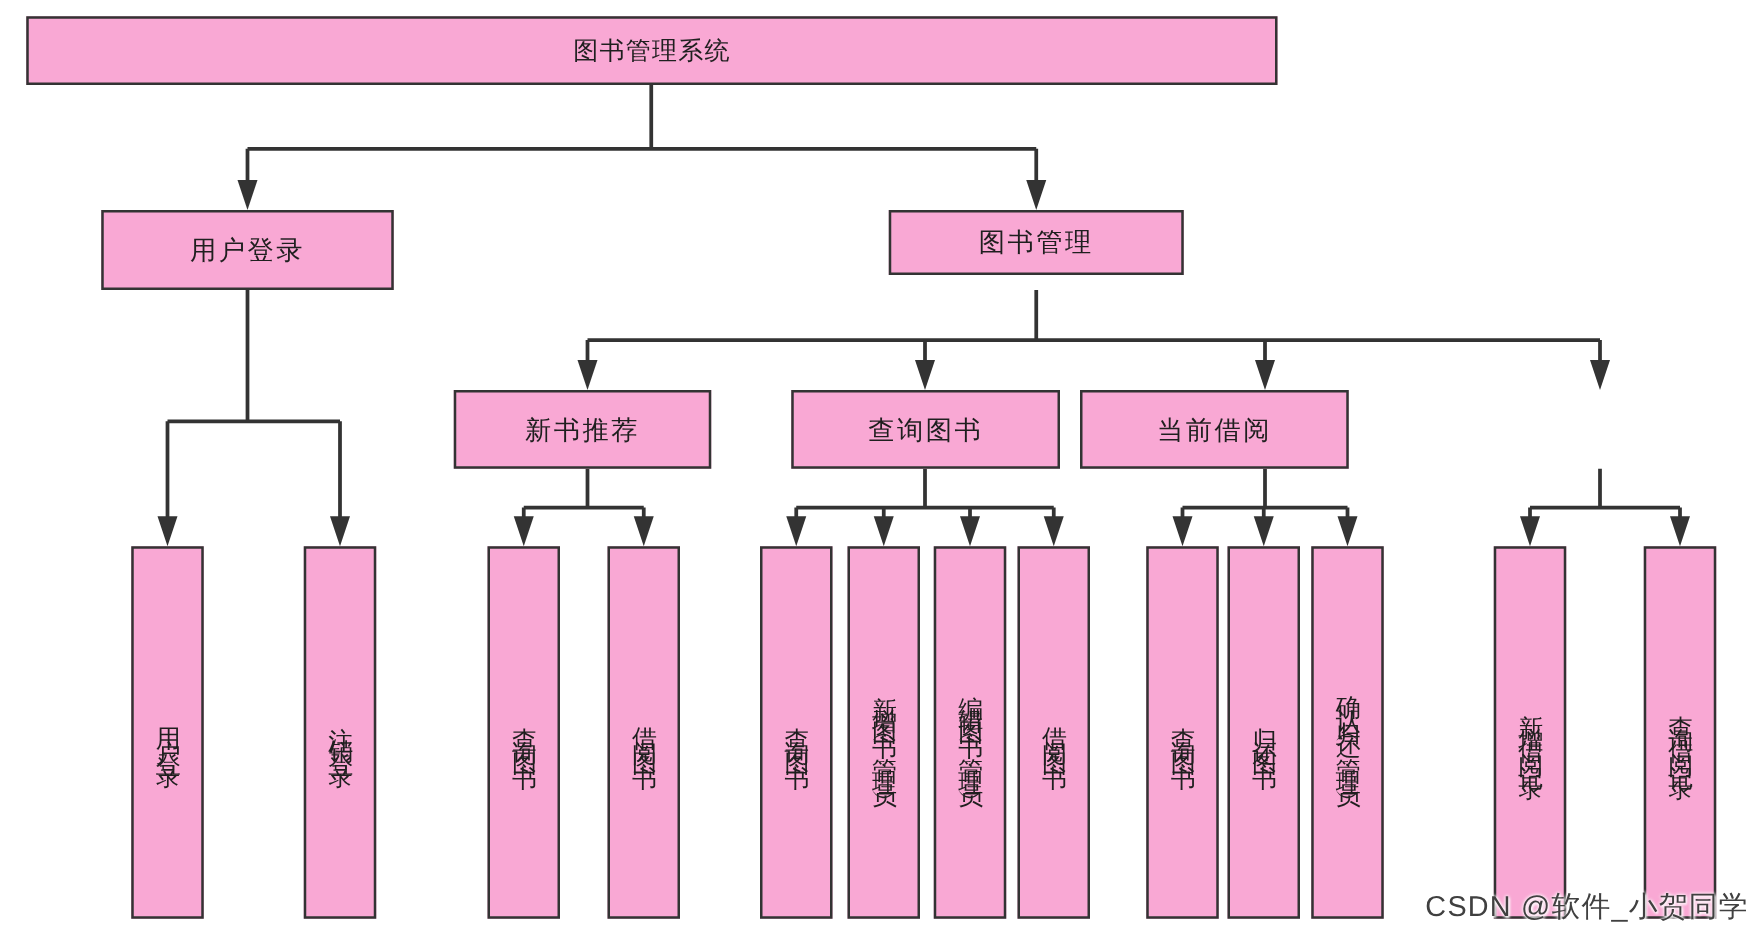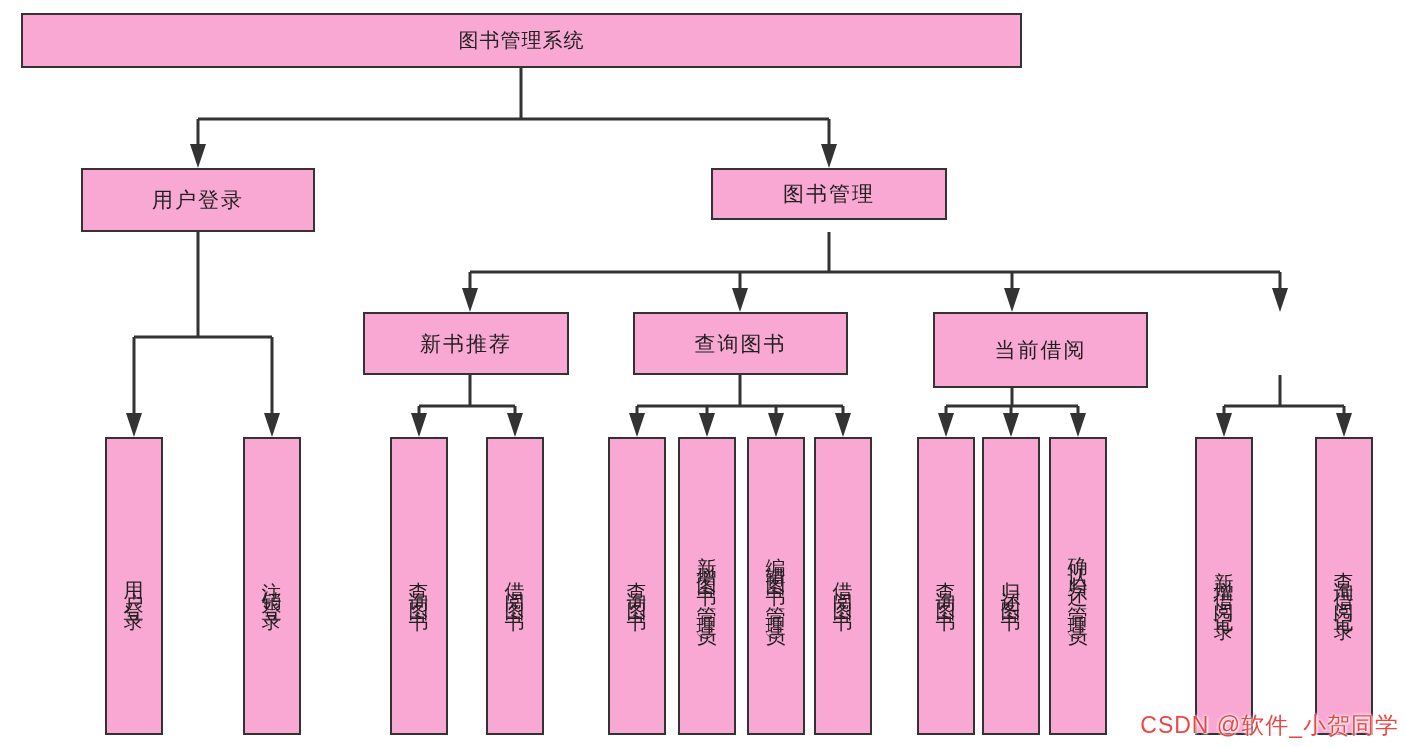--- a/index.html
+++ b/index.html
@@ -38,21 +38,21 @@
     font-size:20px;
     letter-spacing:10px;
     line-height:1;
   }
   .watermark{
     position:absolute;
     right:6px;
     bottom:6px;
     z-index:3;
     font-size:23px;
-    color:#ef4444;
+    color:#404040;
     letter-spacing:1px;
     white-space:nowrap;
     text-shadow:0 0 3px #ffffff,0 0 3px #ffffff,1px 1px 2px #ffffff;
   }
 </style>
 </head>
 <body>
 
 <div id="stage">
 
@@ -99,21 +99,21 @@
   <div class="box h" style="left:711px;top:168px;width:236px;height:52px">
     <span>图书管理</span>
   </div>
 
   <div class="box h" style="left:363px;top:312px;width:206px;height:63px">
     <span>新书推荐</span>
   </div>
   <div class="box h" style="left:633px;top:312px;width:215px;height:63px">
     <span>查询图书</span>
   </div>
-  <div class="box h" style="left:933px;top:312px;width:215px;height:76px">
+  <div class="box h" style="left:864px;top:312px;width:215px;height:63px">
     <span>当前借阅</span>
   </div>
 
   <div class="box v" style="left:105px;top:437px;width:58px;height:298px">
     <span>用户登录</span>
   </div>
   <div class="box v" style="left:243px;top:437px;width:58px;height:298px">
     <span>注销登录</span>
   </div>
 

